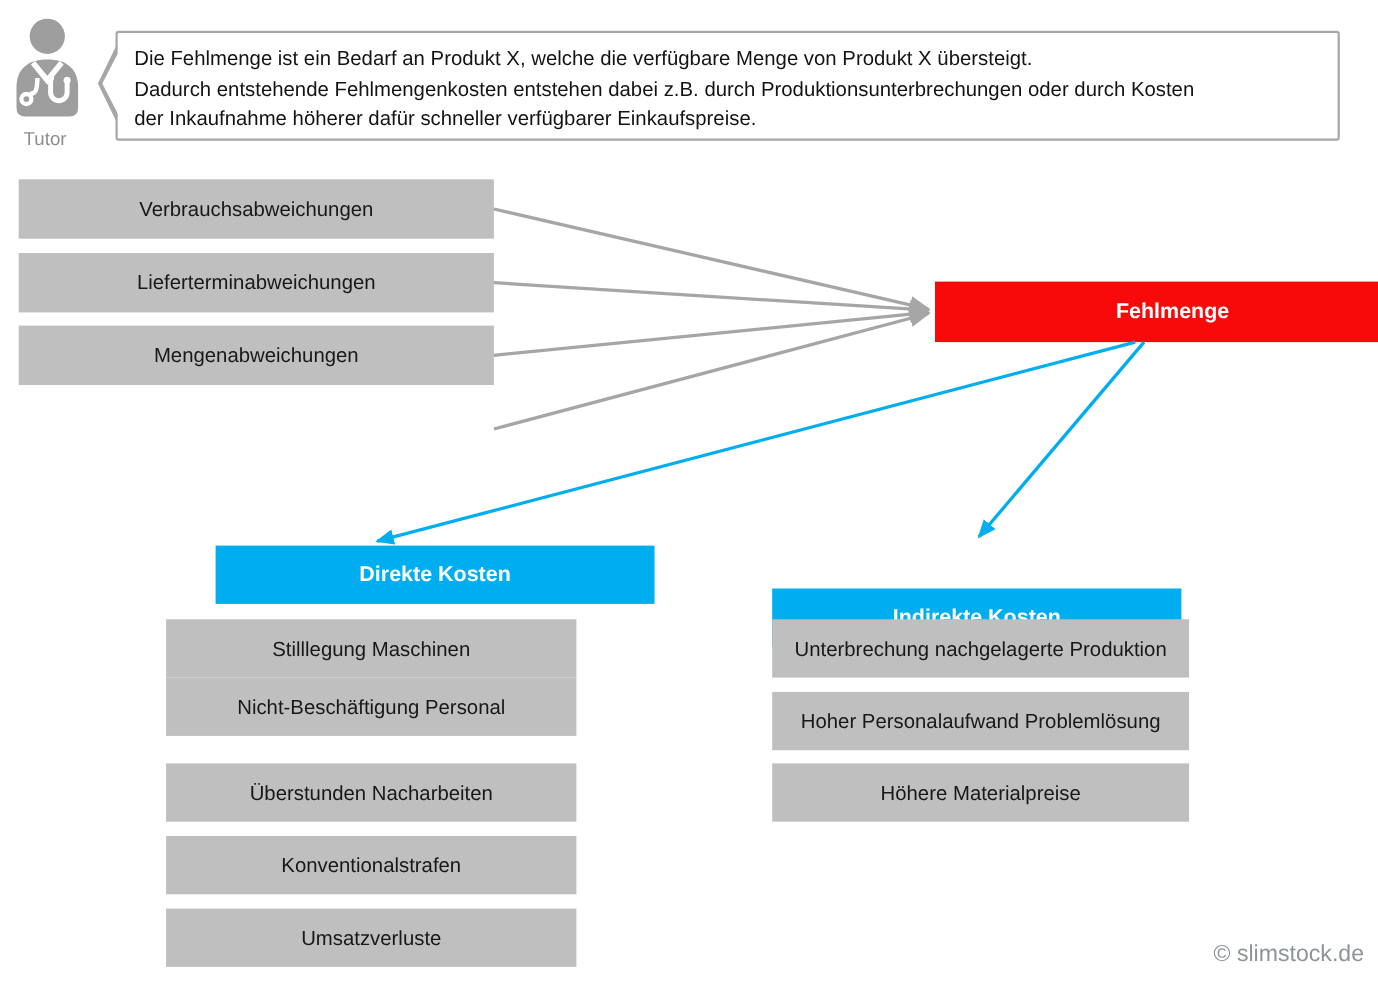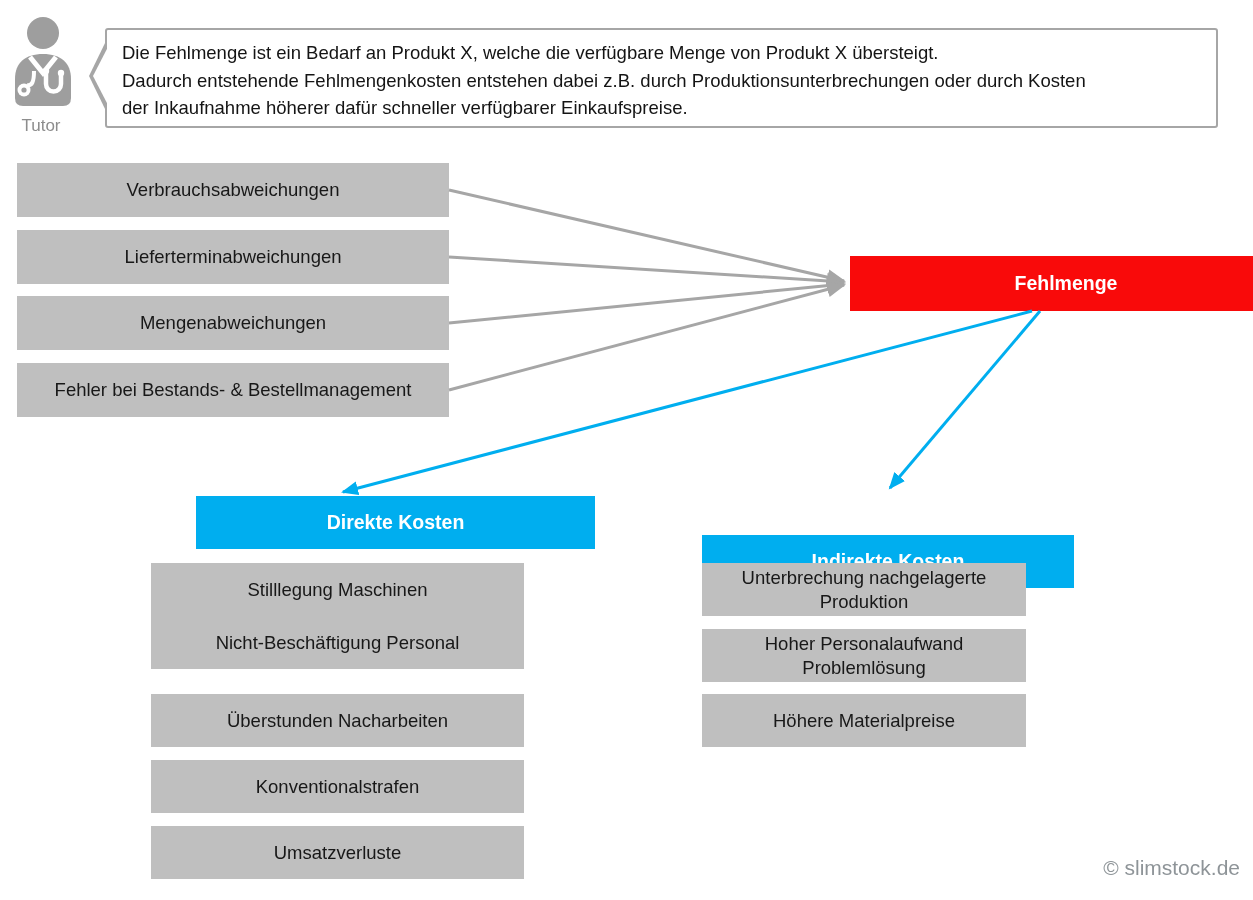--- a/index.html
+++ b/index.html
@@ -51,21 +51,21 @@
     background:var(--color-brand-red);color:#ffffff;font-size:19.5px;font-weight:bold;
   }
   .header-box{
     position:absolute;height:53px;display:flex;align-items:center;justify-content:center;
     background:var(--color-accent-blue);color:#ffffff;font-size:19.5px;font-weight:bold;
   }
   .direct-header{left:148px;top:496px;width:399px;margin-left:48px;}
   .indirect-header{left:702px;top:497px;width:372px;margin-top:38px;}
   .item{height:53px;}
   .d-item{left:151px;width:373px;}
-  .i-item{left:702px;width:324px;padding:0 20px;box-sizing:border-box;}
+  .i-item{left:702px;width:379px;padding:0 20px;box-sizing:border-box;}
   .d1{top:563px;} .d2{top:616px;} .d3{top:694px;} .d4{top:760px;} .d5{top:826px;}
   .i1{top:563px;} .i2{top:629px;} .i3{top:694px;text-align:right;}
   
   .connector-layer{position:absolute;left:0;top:0;pointer-events:none;z-index:2;}
   
   .watermark{position:absolute;right:13px;top:856px;font-size:21px;color:var(--color-muted-gray);}
 </style>
 </head>
 <body>
 
@@ -89,21 +89,20 @@
   <div class="bubble-pointer"></div>
   <div class="bubble">
     <span class="bubble-line">Die Fehlmenge ist ein Bedarf an Produkt X, welche die verfügbare Menge von Produkt X übersteigt.</span>
     <span class="bubble-line">Dadurch entstehende Fehlmengenkosten entstehen dabei z.B. durch Produktionsunterbrechungen oder durch Kosten</span>
     <span class="bubble-line">der Inkaufnahme höherer dafür schneller verfügbarer Einkaufspreise.</span>
   </div>
 
   <div class="box cause cause-1">Verbrauchsabweichungen</div>
   <div class="box cause cause-2">Lieferterminabweichungen</div>
   <div class="box cause cause-3">Mengenabweichungen</div>
-  <div class="box cause cause-4">Fehler bei Bestands- &amp; Bestellmanagement</div>
 
   <div class="center-box">Fehlmenge</div>
 
   <div class="header-box direct-header">Direkte Kosten</div>
   <div class="box item d-item d1">Stilllegung Maschinen</div>
   <div class="box item d-item d2">Nicht-Beschäftigung Personal</div>
   <div class="box item d-item d3">Überstunden Nacharbeiten</div>
   <div class="box item d-item d4">Konventionalstrafen</div>
   <div class="box item d-item d5">Umsatzverluste</div>
 

